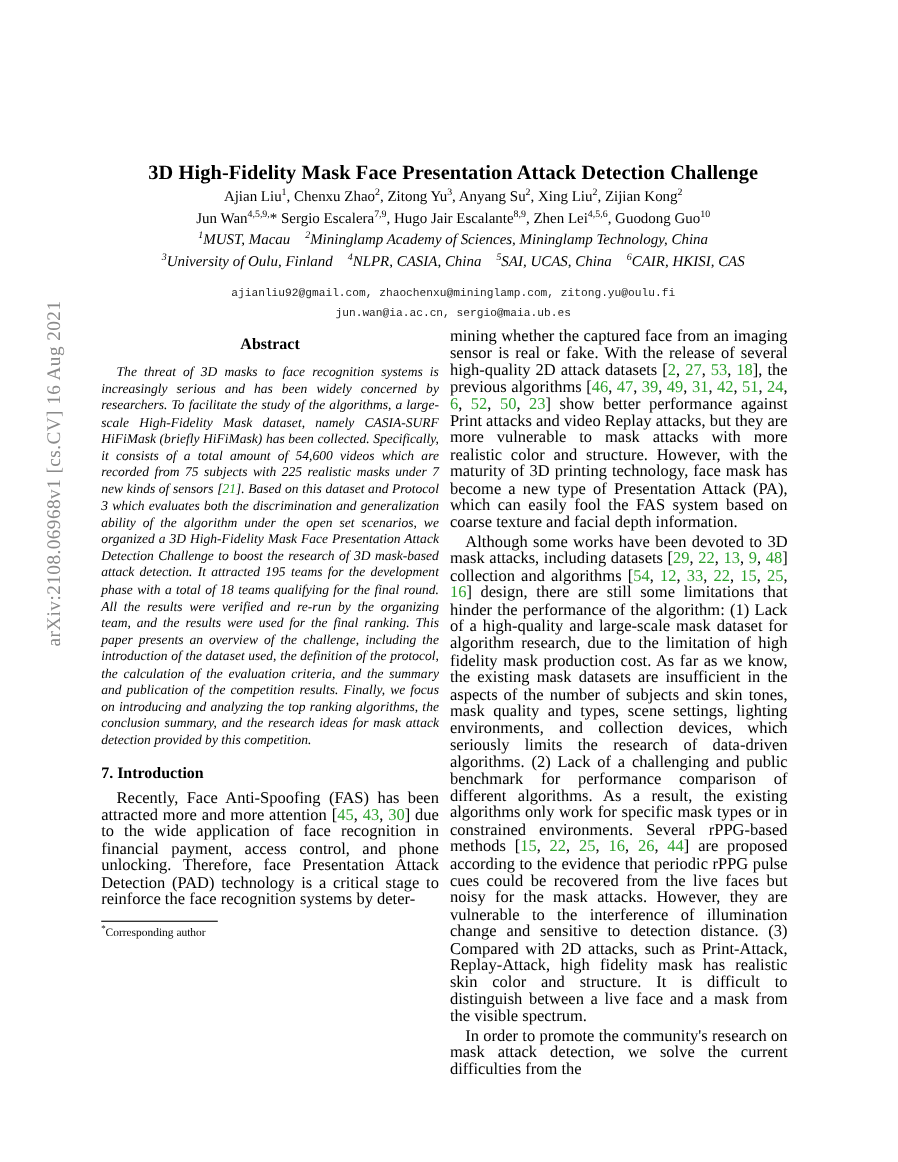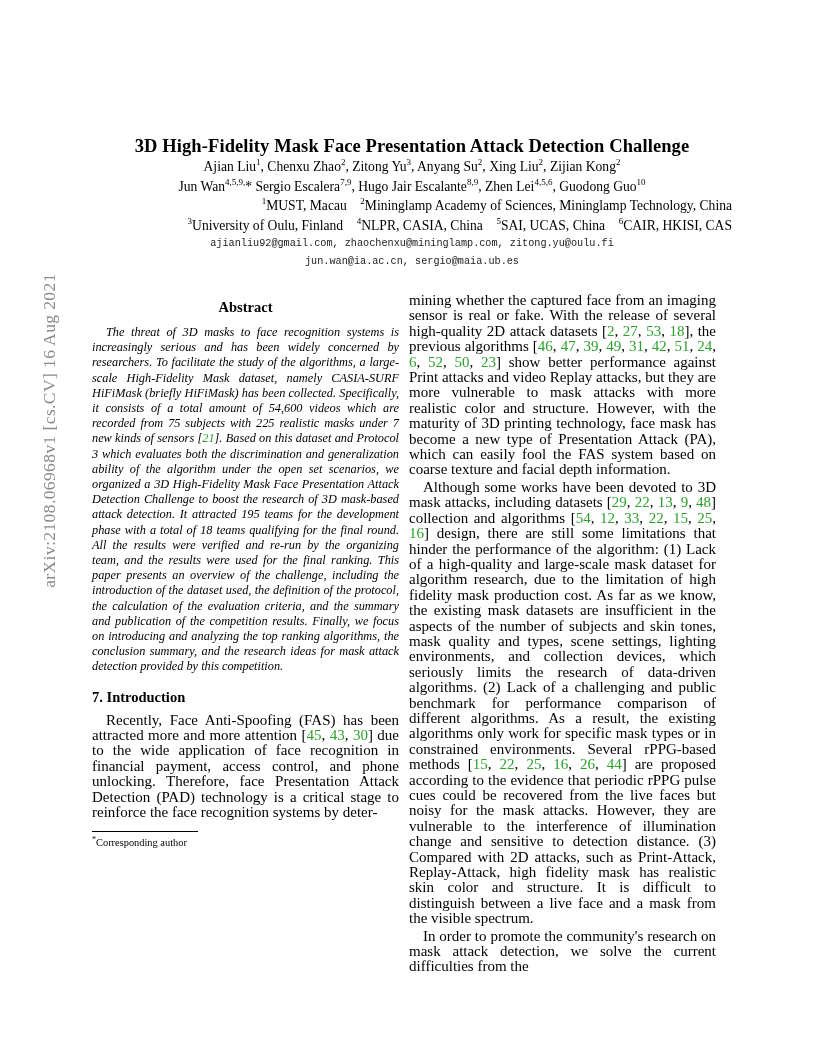--- a/index.html
+++ b/index.html
@@ -30,59 +30,61 @@
     font-family: "Liberation Serif", serif;
     font-size: 17.5px;
     letter-spacing: 0.4px;
     color: #8a8a8a;
     white-space: nowrap;
     text-align: center;
   }
   .content {
     position: absolute;
     left: 92px;
-    top: 0;
+    top: 12px;
     width: 640px;
   }
   .title {
     margin-top: 136px;
     text-align: center;
     font-size: 18.5px;
     font-weight: bold;
     letter-spacing: 0.1px;
   }
   .authors {
     text-align: center;
     font-size: 13.6px;
     line-height: 19.5px;
   }
   .authors sup {
     font-size: 9px;
     vertical-align: super;
     line-height: 0;
   }
   .affil {
-    text-align: right;
+    text-align: center;
     font-size: 13.6px;
     line-height: 19.5px;
+    font-style: italic;
   }
   .affil sup {
     font-size: 9px;
     vertical-align: super;
     line-height: 0;
   }
   .emails {
+    margin-top: 12px;
     text-align: center;
     font-family: "Liberation Mono", monospace;
     font-size: 10.2px;
     line-height: 18px;
     color: #222;
   }
   .columns {
-    margin-top: 22px;
+    margin-top: 4px;
     display: flex;
     gap: 10px;
   }
   .col {
     width: 307px;
   }
   .section-head {
     text-align: center;
     font-size: 14.5px;
     font-weight: bold;

